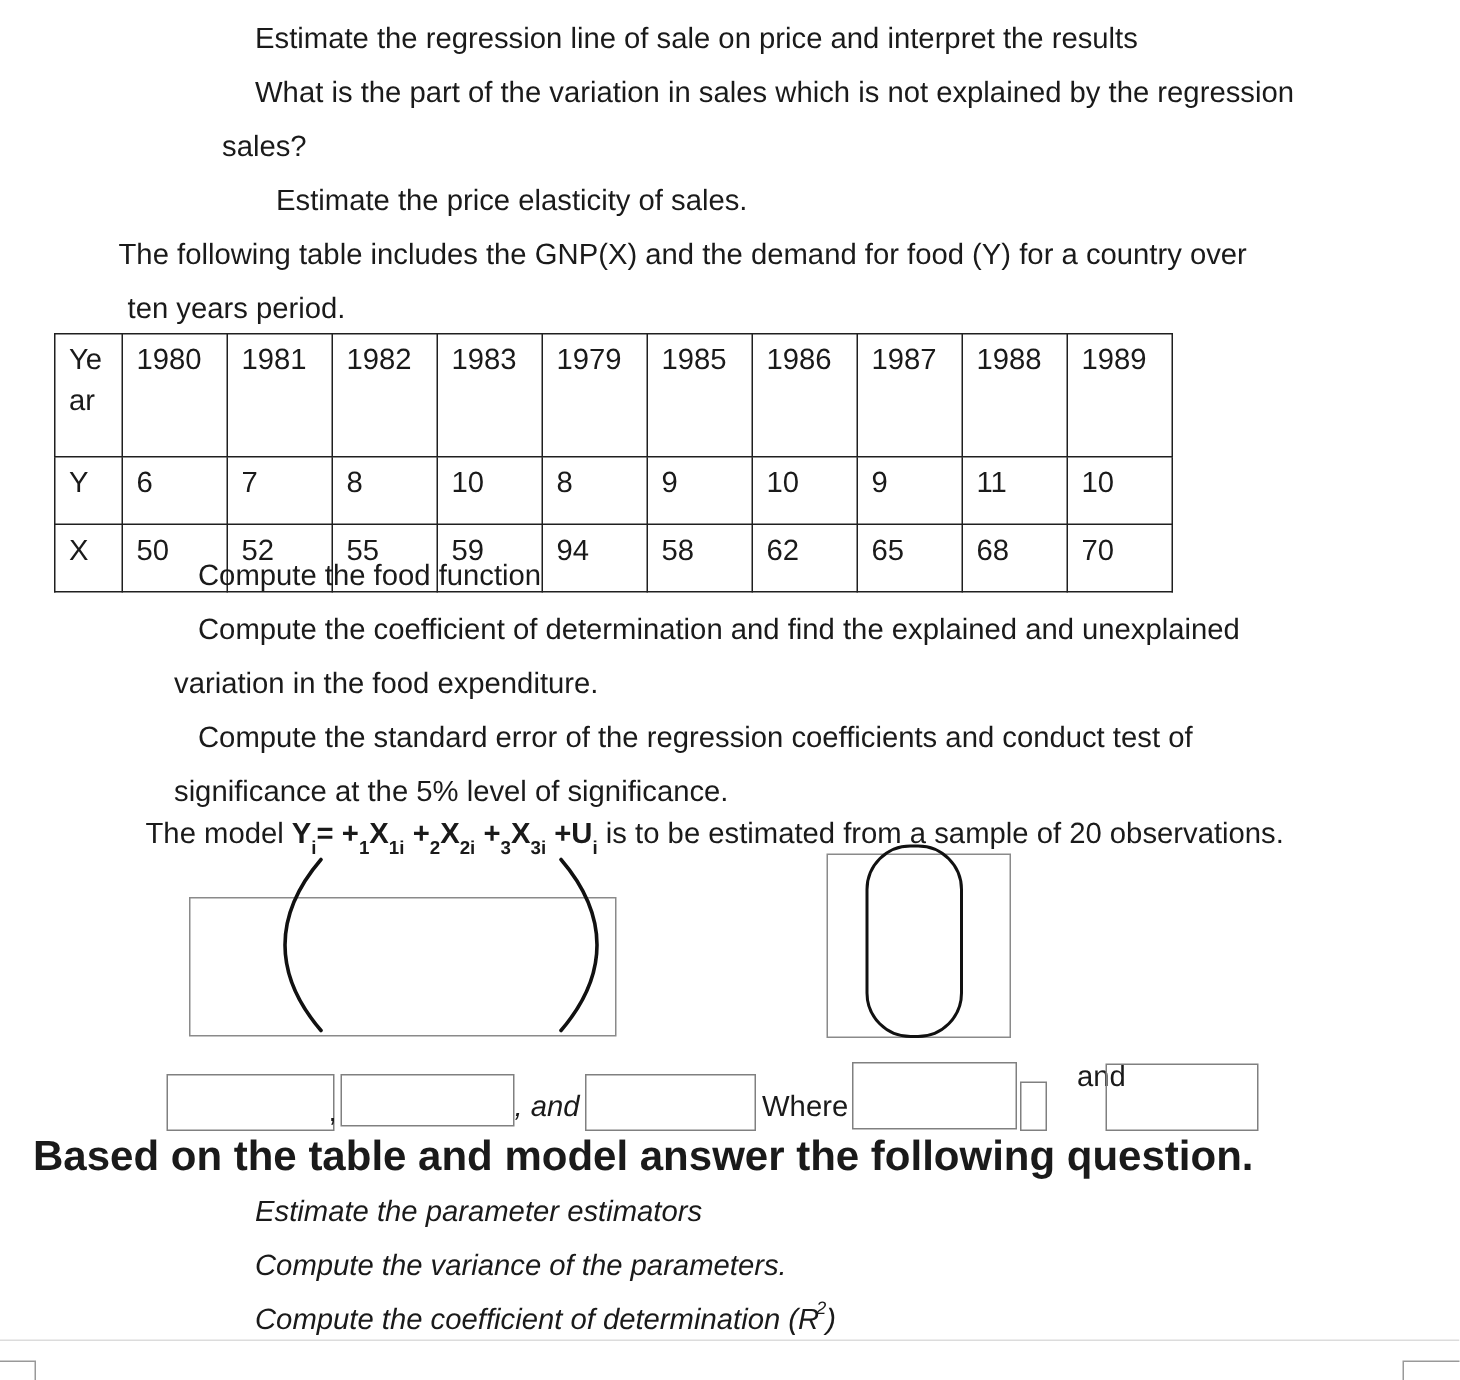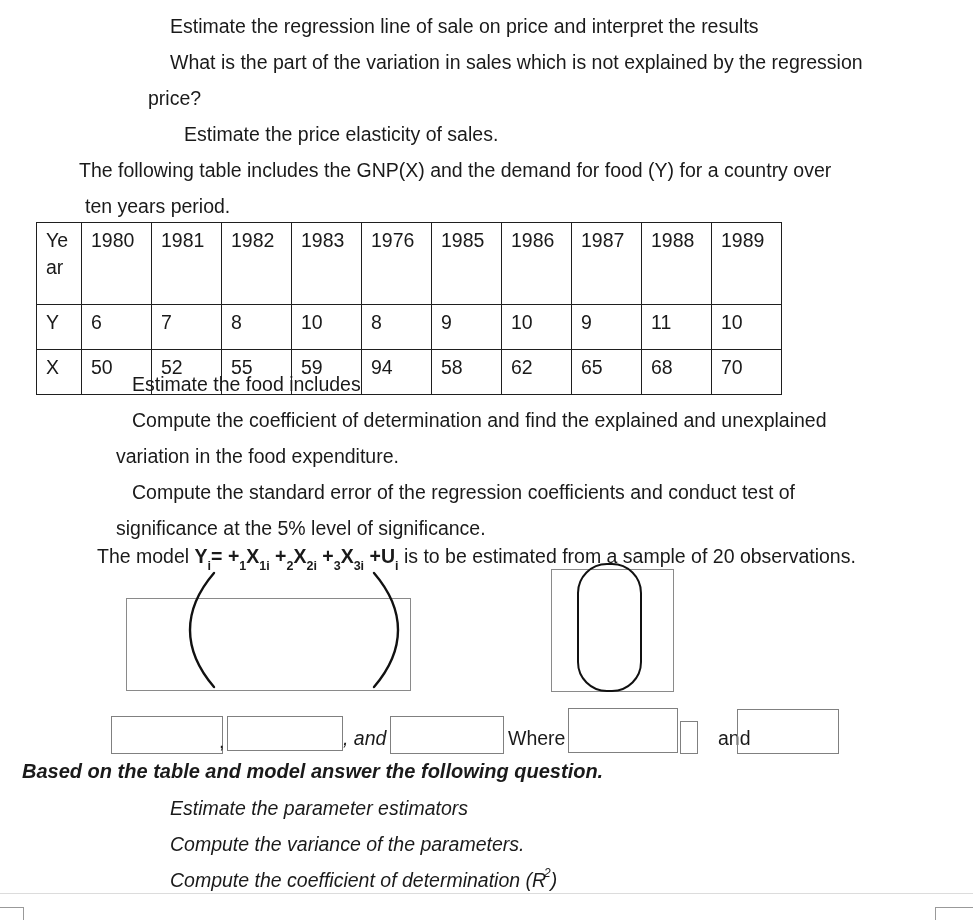--- a/index.html
+++ b/index.html
@@ -6,21 +6,21 @@
   body{
     width:973px;height:920px;position:relative;overflow:hidden;
     font-family:"Liberation Sans","DejaVu Sans",sans-serif;
     color:#1a1a1a;
   }
   .line{
     position:absolute;white-space:nowrap;
     font-size:19.5px;line-height:24px;color:#1a1a1a;
   }
   .italic{font-style:italic;}
-  .bolditalic{font-style:italic;font-weight:700;font-size:20px;}
+  .bolditalic{font-weight:700;font-size:28px;}
 
   
   table.gnp{
     position:absolute;left:36px;top:222px;
     border-collapse:collapse;table-layout:fixed;
   }
   table.gnp td{
     border:1.5px solid #1f1f1f;
     font-size:19.5px;line-height:27px;
     padding:4px 4px 13px 9px;vertical-align:top;
@@ -49,21 +49,21 @@
   .sup2{font-size:12px;position:relative;top:-10px;margin-left:-2px;}
 
   .page-line{position:absolute;left:0;top:893px;width:973px;height:1px;background:#dcdcdc;}
   .cut-box{position:absolute;border:1.5px solid #999999;background:#ffffff;}
 </style>
 </head>
 <body>
 
 <div class="line" style="left:170px;top:14px;">Estimate the regression line of sale on price and interpret the results</div>
 <div class="line" style="left:170px;top:50px;">What is the part of the variation in sales which is not explained by the regression</div>
-<div class="line" style="left:148px;top:86px;">price?</div>
+<div class="line" style="left:148px;top:86px;">sales?</div>
 <div class="line" style="left:170px;top:122px;margin-left:14px;">Estimate the price elasticity of sales.</div>
 <div class="line" style="left:79px;top:158px;">The following table includes the GNP(X) and the demand for food (Y) for a country over</div>
 <div class="line" style="left:85px;top:194px;">ten years period.</div>
 
 <table class="gnp">
   <colgroup>
     <col style="width:45px;">
     <col style="width:70px;">
       <col style="width:70px;">
       <col style="width:70px;">
@@ -75,21 +75,21 @@
       <col style="width:70px;">
       <col style="width:70px;">
   </colgroup>
   <tbody>
       <tr class="hdr">
         <td class="yearcell">Year</td>
         <td>1980</td>
         <td>1981</td>
         <td>1982</td>
         <td>1983</td>
-        <td>1976</td>
+        <td>1979</td>
         <td>1985</td>
         <td>1986</td>
         <td>1987</td>
         <td>1988</td>
         <td>1989</td>
       </tr>
       <tr class="datarow">
         <td class="yearcell">Y</td>
         <td>6</td>
         <td>7</td>
@@ -111,21 +111,21 @@
         <td>94</td>
         <td>58</td>
         <td>62</td>
         <td>65</td>
         <td>68</td>
         <td>70</td>
       </tr>
     </tbody>
 </table>
 
-<div class="line" style="left:132px;top:372px;">Estimate the food includes</div>
+<div class="line" style="left:132px;top:372px;">Compute the food function</div>
 <div class="line" style="left:132px;top:408px;">Compute the coefficient of determination and find the explained and unexplained</div>
 <div class="line" style="left:116px;top:444px;">variation in the food expenditure.</div>
 <div class="line" style="left:132px;top:480px;">Compute the standard error of the regression coefficients and conduct test of</div>
 <div class="line" style="left:116px;top:516px;">significance at the 5% level of significance.</div>
 
 <div class="line" style="left:97px;top:544px;">
   <span>The model </span><span><span class="fpart">Y<sub>i</sub></span><span class="fpart">= </span><span class="fpart">+<sub>1</sub></span><span class="fpart">X<sub>1i</sub></span><span class="fpart"> +<sub>2</sub></span><span class="fpart">X<sub>2i</sub></span><span class="fpart"> +<sub>3</sub></span><span class="fpart">X<sub>3i</sub></span><span class="fpart"> +U<sub>i</sub></span></span><span> is to be estimated from a sample of 20 observations.</span>
 </div>
 
 <div class="gray-box" style="left:126px;top:598px;width:283px;height:91px;"></div>
@@ -138,21 +138,21 @@
 <div class="round-bracket"></div>
 
 <div class="ans-box" style="left:111px;top:716px;width:110px;height:36px;"></div>
 <div class="line" style="left:219px;top:729px;">,</div>
 <div class="ans-box" style="left:227px;top:716px;width:114px;height:33px;"></div>
 <div class="line" style="left:343px;top:726px;font-style:italic;">, and</div>
 <div class="ans-box" style="left:390px;top:716px;width:112px;height:36px;"></div>
 <div class="line" style="left:508px;top:726px;">Where</div>
 <div class="ans-box" style="left:568px;top:708px;width:108px;height:43px;"></div>
 <div class="ans-box" style="left:680px;top:721px;width:16px;height:31px;"></div>
-<div class="line" style="left:697px;top:726px;padding-left:21px;">and</div>
+<div class="line" style="left:697px;top:706px;padding-left:21px;">and</div>
 <div class="ans-box" style="left:737px;top:709px;width:100px;height:43px;"></div>
 
 <div class="line bolditalic" style="left:22px;top:759px;">Based on the table and model answer the following question.</div>
 <div class="line italic" style="left:170px;top:796px;">Estimate the parameter estimators</div>
 <div class="line italic" style="left:170px;top:832px;">Compute the variance of the parameters.</div>
 <div class="line italic" style="left:170px;top:868px;">
   <span>Compute the coefficient of determination (R</span><span class="sup2">2</span><span>)</span>
 </div>
 
 <div class="page-line"></div>

